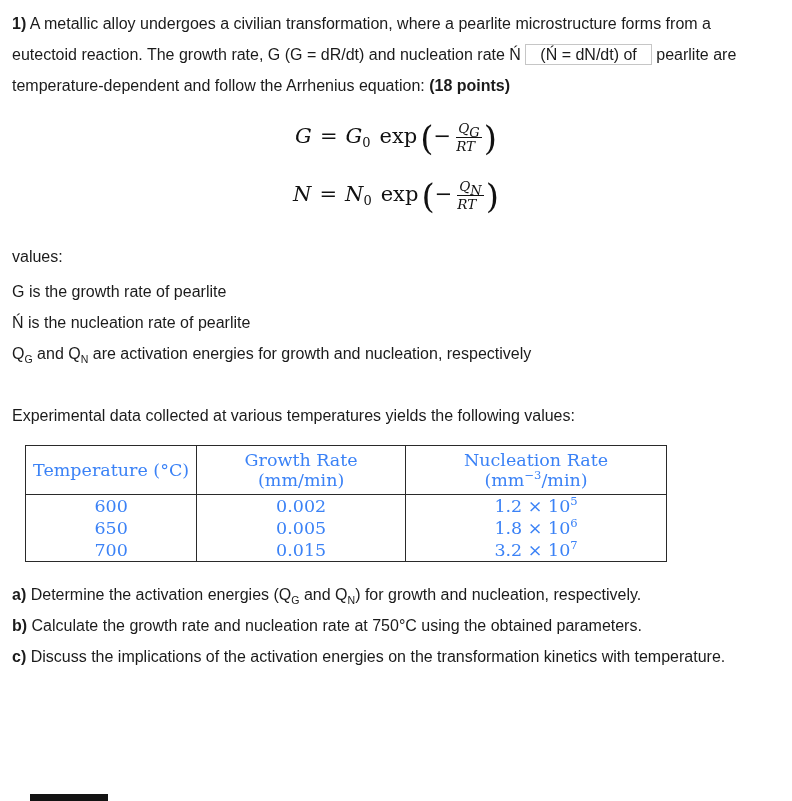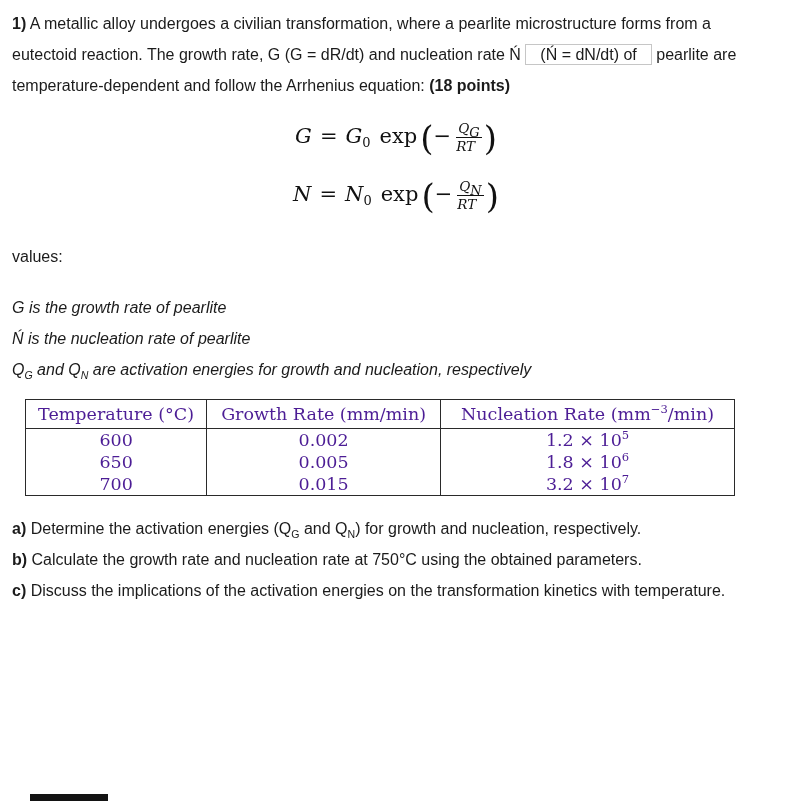--- a/index.html
+++ b/index.html
@@ -54,33 +54,33 @@
     text-align: left;
     font-size: 13.5px;
     line-height: 15px;
     margin: 0 2px;
   }
   .frac .num { display: block; border-bottom: 1px solid #111; padding: 0 2px 1px 2px; }
   .frac .den { display: block; padding-top: 1px; }
 
   
   .where { margin-top: 24px; line-height: 31px; }
-  .defs { margin-top: 20px; font-style: italic; }
+  .defs { margin-top: 4px; }
   .def-line { line-height: 31px; }
 
   .data-intro { margin-top: 31px; line-height: 31px; }
 
   
   .data-table {
     border-collapse: collapse;
     margin: 14px 0 0 13px;
-    width: 710px;
+    width: 642px;
     font-family: "DejaVu Serif", "Liberation Serif", serif;
     font-size: 17.5px;
-    color: #4c1d95;
+    color: #3b82f6;
   }
   .data-table th, .data-table td {
     border-left: 1px solid #2a2a2a;
     border-right: 1px solid #2a2a2a;
     text-align: center;
     font-weight: normal;
     padding: 1px 6px;
   }
   .data-table { border: 1px solid #2a2a2a; }
   .data-table thead th { border-bottom: 1px solid #2a2a2a; padding: 4px 6px; }
@@ -118,20 +118,21 @@
   </div>
 
   <p class="where">values:</p>
 
   <div class="defs">
     <div class="def-line"><span>G is the growth rate of pearlite</span></div>
     <div class="def-line"><span>Ń is the nucleation rate of pearlite</span></div>
     <div class="def-line"><span>Q</span><sub>G</sub><span> and Q</span><sub>N</sub><span> are activation energies for growth and nucleation, respectively</span></div>
   </div>
 
+  <p class="data-intro">Experimental data collected at various temperatures yields the following values:</p>
 
   <table class="data-table">
     <thead>
       <tr>
         <th>Temperature (°C)</th>
         <th>Growth Rate (mm/min)</th>
         <th><span>Nucleation Rate (mm</span><sup>−3</sup><span>/min)</span></th>
       </tr>
     </thead>
     <tbody>

